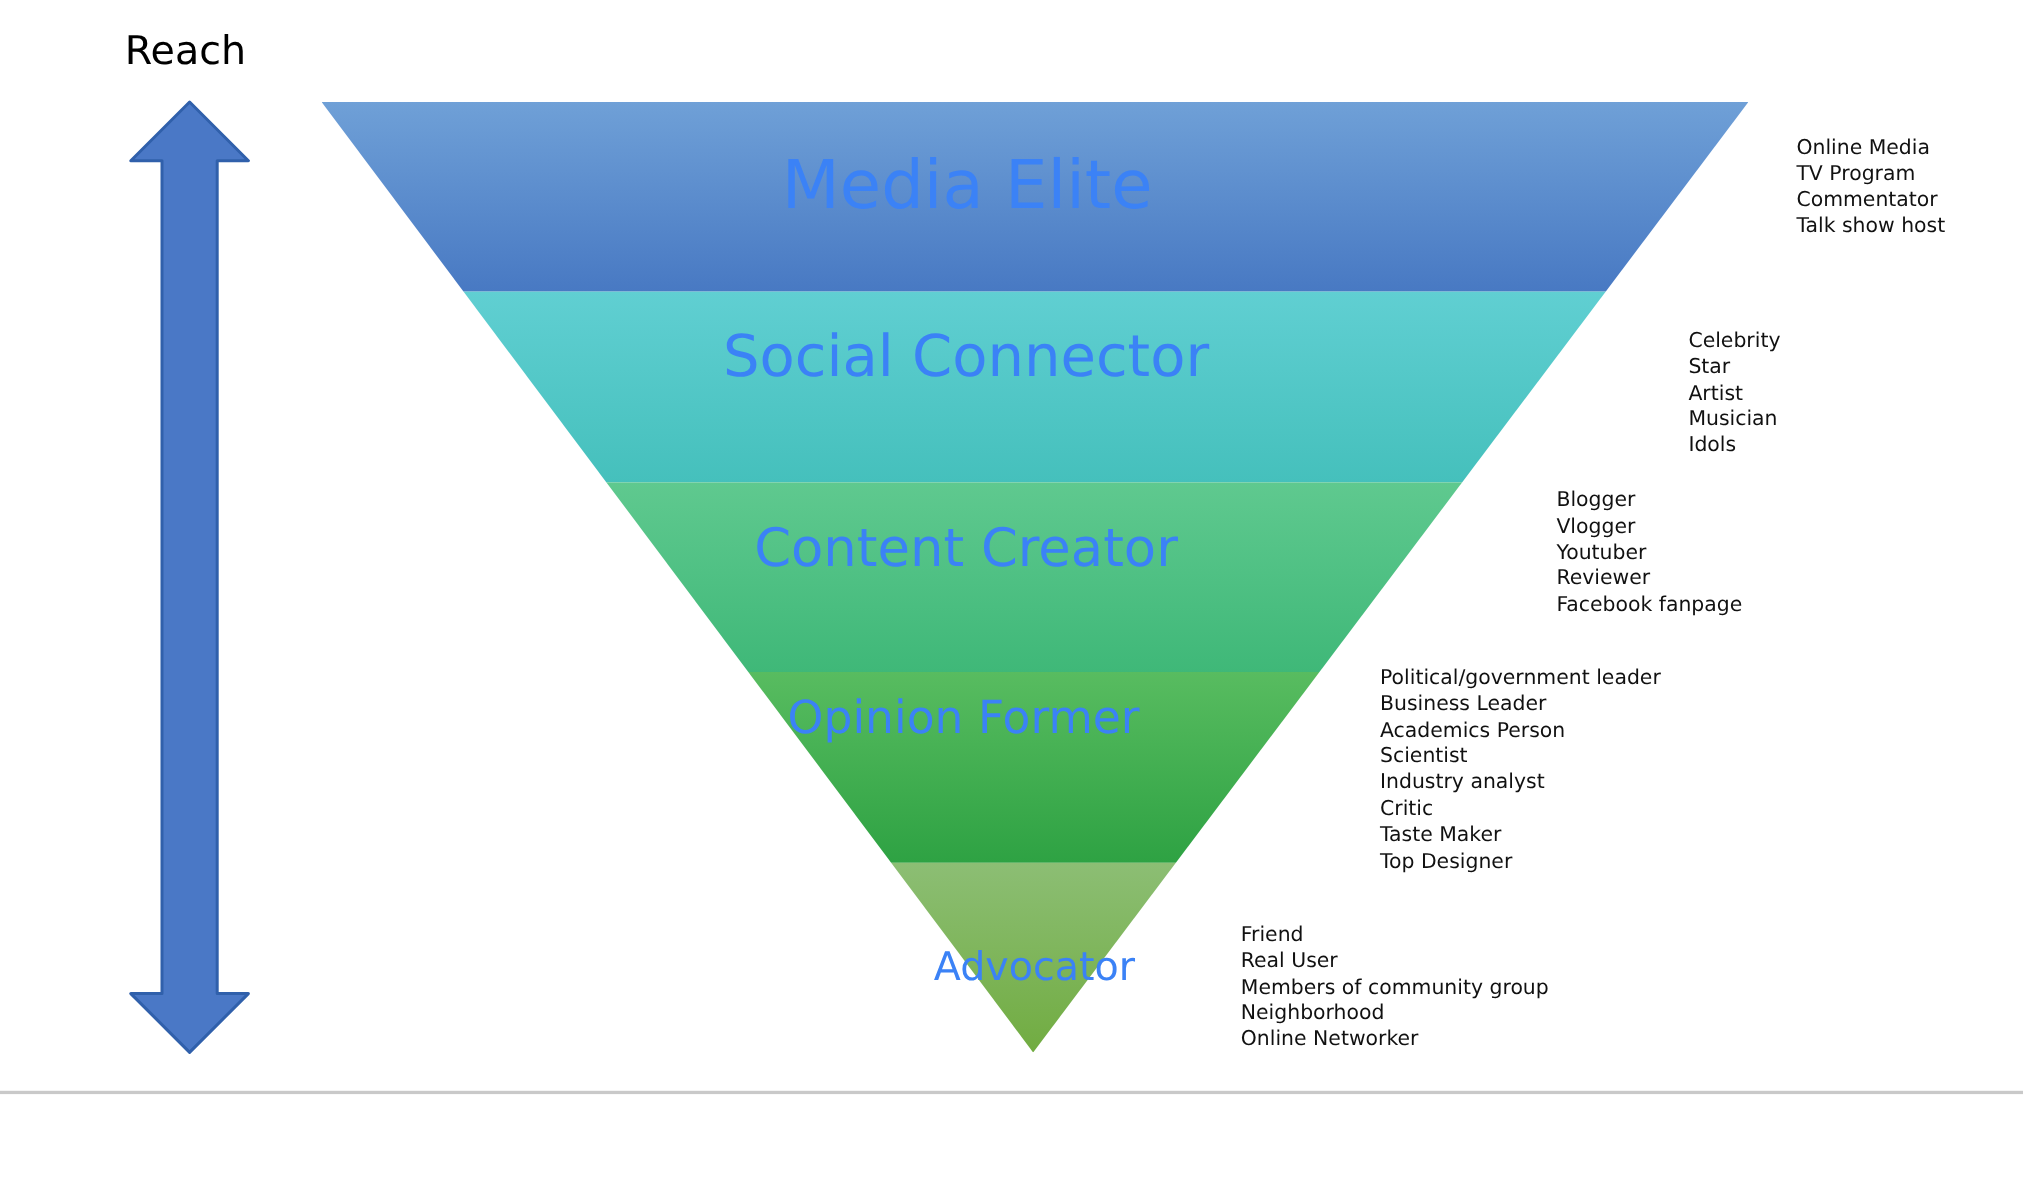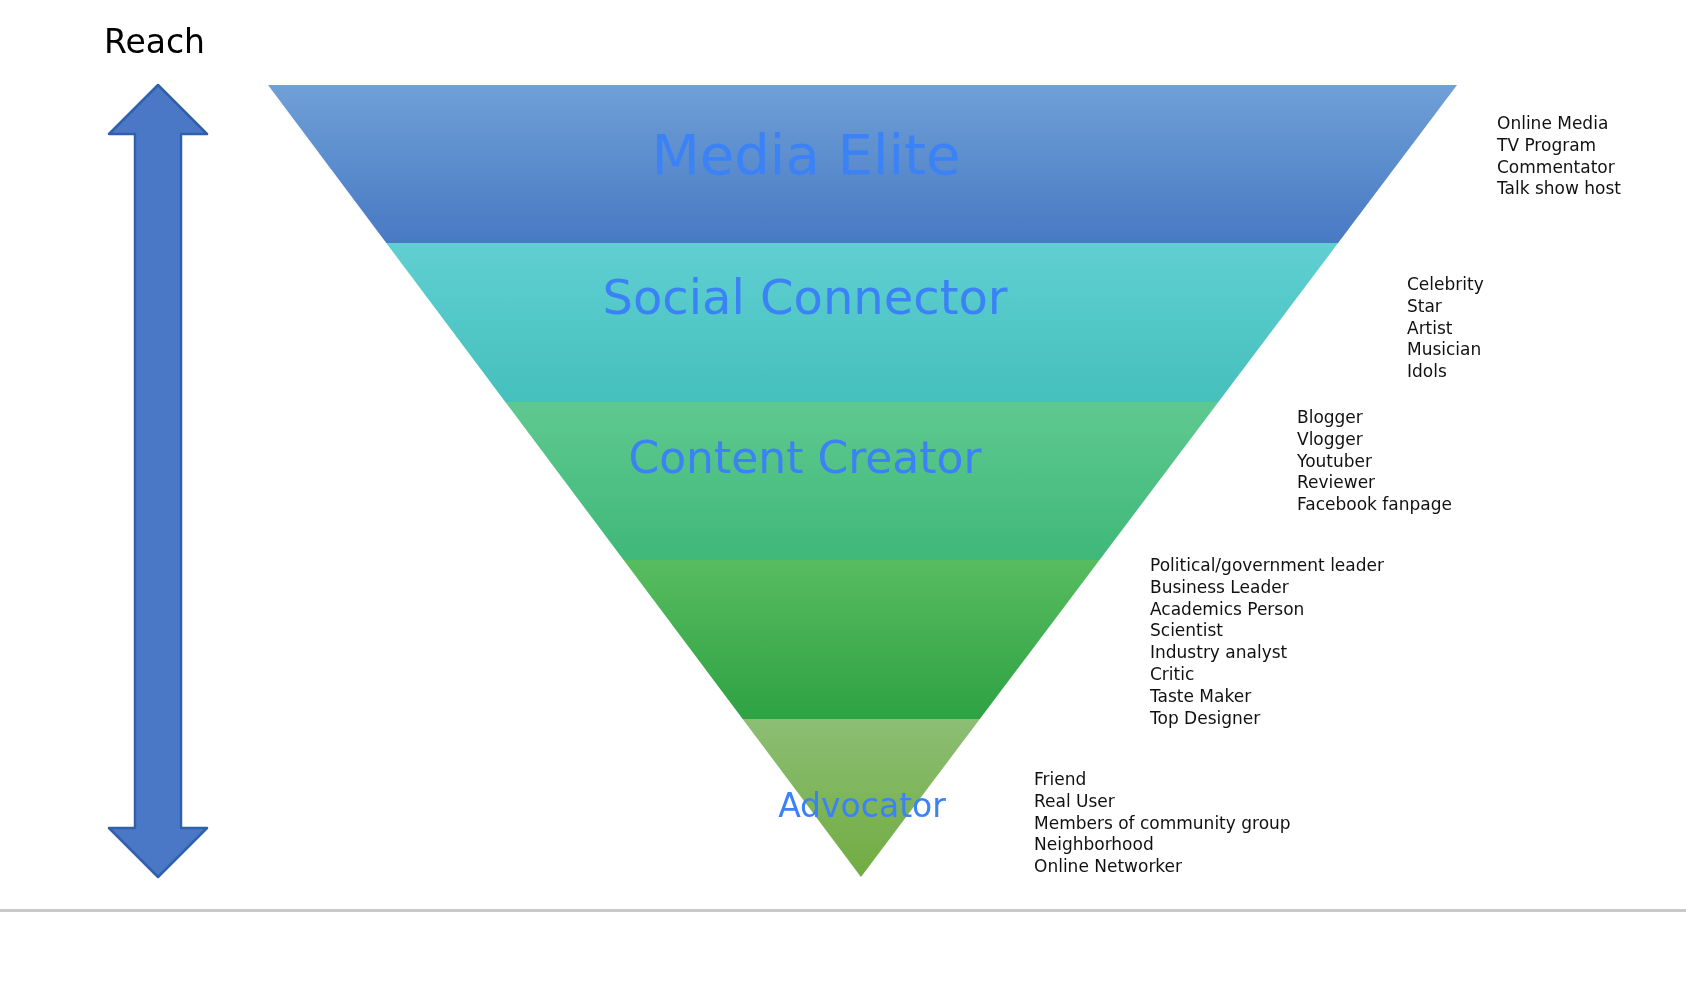--- a/index.html
+++ b/index.html
@@ -103,20 +103,21 @@
     <div class="band band-0" style="background: linear-gradient(rgb(111, 160, 215), rgb(72, 121, 195));"></div>
     <div class="band band-1" style="background: linear-gradient(rgb(96, 207, 210), rgb(69, 192, 188));"></div>
     <div class="band band-2" style="background: linear-gradient(rgb(95, 201, 143), rgb(63, 184, 120));"></div>
     <div class="band band-3" style="background: linear-gradient(rgb(88, 188, 96), rgb(46, 162, 67));"></div>
     <div class="band band-4" style="background: linear-gradient(rgb(140, 190, 116), rgb(113, 172, 65));"></div>
   </div>
 
   <div class="tier-label tl-0">Media Elite</div>
   <div class="tier-label tl-1">Social Connector</div>
   <div class="tier-label tl-2">Content Creator</div>
+  <div class="tier-label tl-3">Opinion Former</div>
   <div class="tier-label tl-4">Advocator</div>
 
   <div class="side-list sl-0">Online Media
 TV Program
 Commentator
 Talk show host</div>
   <div class="side-list sl-1">Celebrity
 Star
 Artist
 Musician

